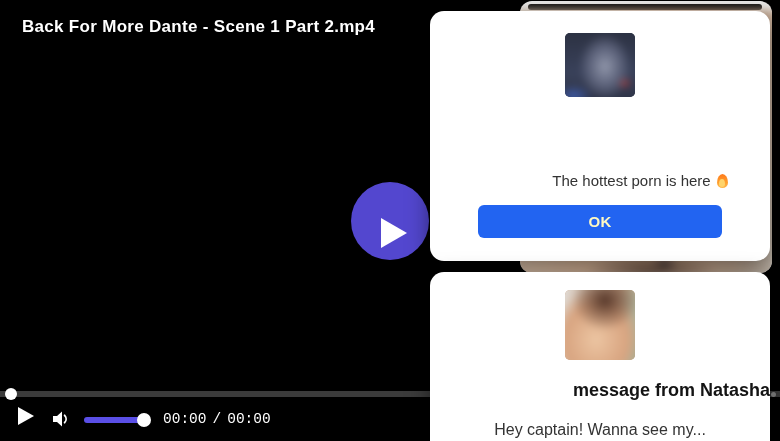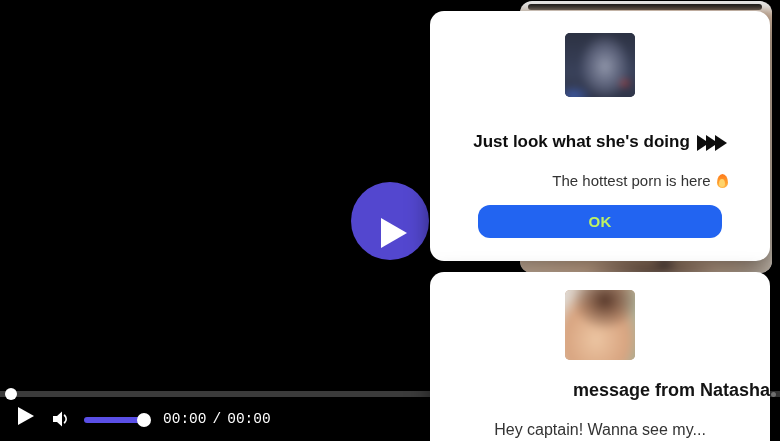--- a/index.html
+++ b/index.html
@@ -63,35 +63,36 @@
             border-left:12px solid #0e0e0e;display:block;}
   .arrows i + i{margin-left:-3px;}
 
   .p-sub{position:absolute;top:161px;left:0;width:100%;text-align:center;font-size:15px;color:#333;padding-left:40px;}
   .flame{display:inline-block;width:11px;height:14px;margin-left:6px;vertical-align:-2px;position:relative;
          background:linear-gradient(#ff7a1a,#ff9f2e 60%,#ffb84d);
          border-radius:50% 50% 50% 50%/62% 62% 38% 38%;}
   .flame::before{content:"";position:absolute;left:2.5px;top:5px;width:6px;height:8px;background:#ffd46b;
          border-radius:50% 50% 50% 50%/62% 62% 38% 38%;}
 
-  .ok{position:absolute;left:48px;top:194px;width:244px;height:33px;border:0;border-radius:12px;
-      background:var(--ok_button,#2264f1);color:#bef264;font-weight:bold;font-size:15px;
+  .ok{position:absolute;left:48px;top:194px;width:244px;height:33px;border:0;border-radius:6px;
+      background:var(--ok_button,#2264f1);color:#fef9c3;font-weight:bold;font-size:15px;
       font-family:"Liberation Sans",sans-serif;letter-spacing:.3px;cursor:pointer;}
 
   .p-head2{position:absolute;top:108px;left:0;width:100%;text-align:right;font-weight:bold;
            font-size:18px;color:#141414;}
   .p-msg{position:absolute;top:149px;left:0;width:100%;text-align:center;font-size:16px;color:#333;}
 
   .dot{position:absolute;left:771px;top:392px;width:5px;height:5px;border-radius:50%;background:#6f6f6f;}
 </style>
 </head>
 <body>
 
 <div class="app">
 
+  <div class="video-title">Back For More Dante - Scene 1 Part 2.mp4</div>
 
   <button class="big-play">
     <i class="tri big"></i>
   </button>
 
   <div class="seek">
     <div class="seek-handle"></div>
   </div>
 
   <button class="ctl-play">
@@ -117,28 +118,20 @@
 
   <div class="back-card">
     <div class="bc-band"></div>
     <div class="bc-img"></div>
   </div>
 
   <div class="popup popup1">
     <div class="thumb t1">
       <div class="blurimg b1"></div>
     </div>
-    <div class="p-head">
-      <span>Just look what she's doing</span>
-      <span class="arrows">
-          <i></i>
-          <i></i>
-          <i></i>
-        </span>
-    </div>
     <div class="p-sub">
       <span>The hottest porn is here</span><span class="flame"></span>
     </div>
     <button class="ok">OK</button>
   </div>
 
   <div class="popup popup2">
     <div class="thumb t2">
       <div class="blurimg b2"></div>
     </div>

